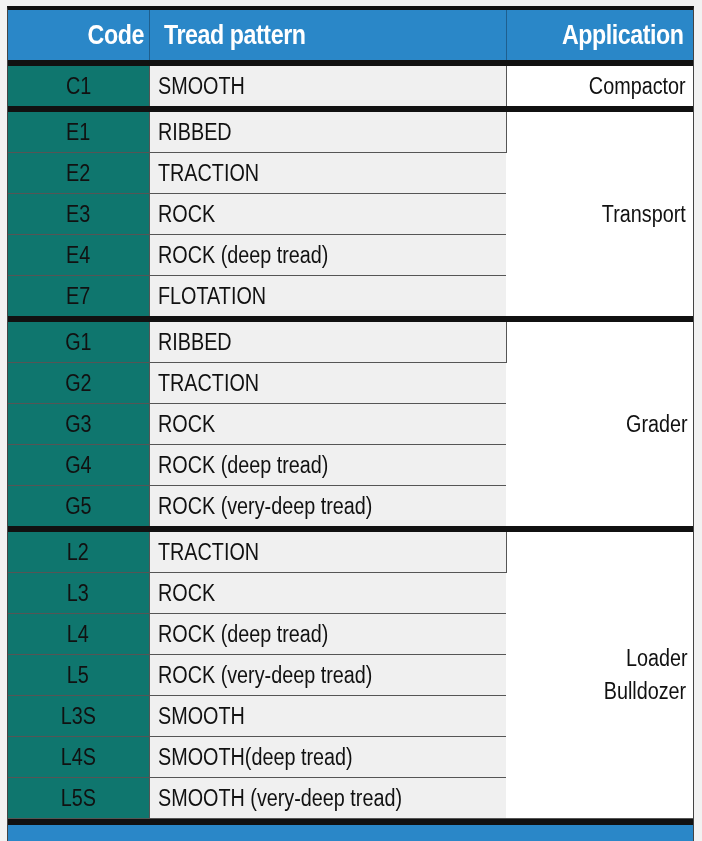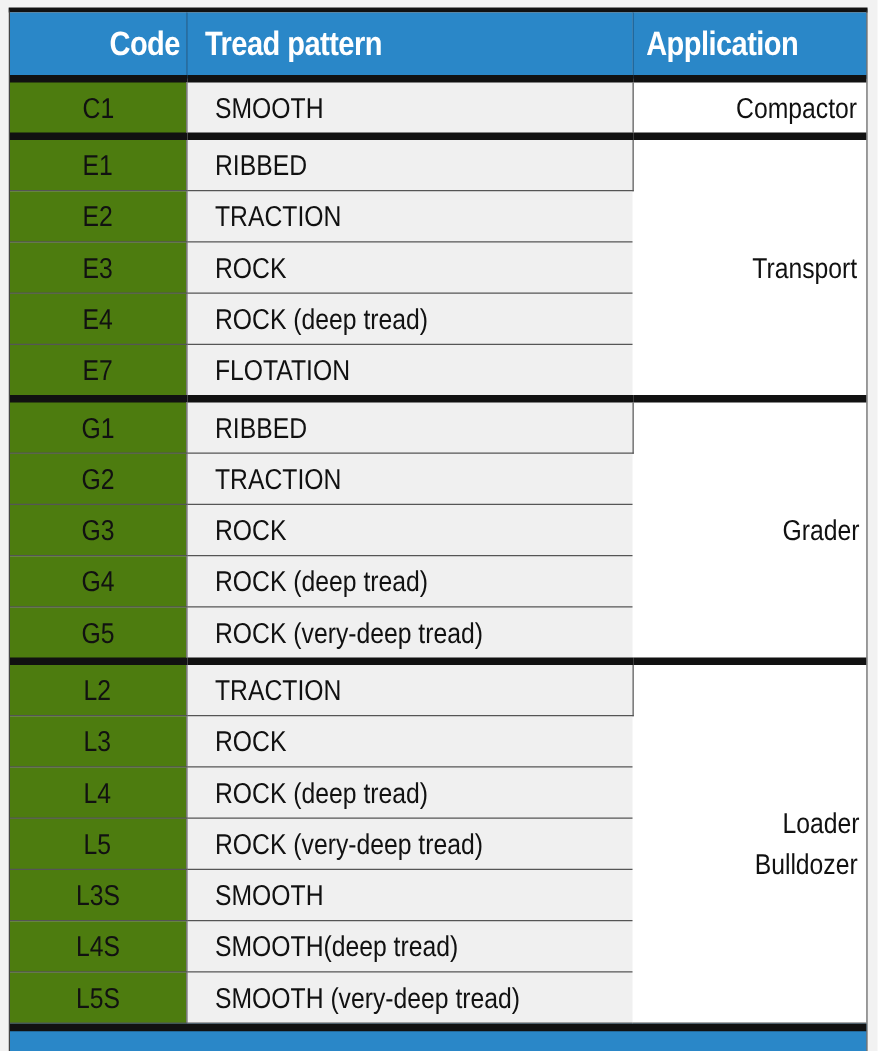--- a/index.html
+++ b/index.html
@@ -34,33 +34,33 @@
     font-size: 27px;
     height: 50px;
     padding: 0;
     border-right: 1px solid #1e5f8e;
     letter-spacing: -0.5px;
     font-stretch: condensed;
   }
   thead th:last-child { border-right: none; }
   thead th.th-code { text-align: right; }
   thead th.th-tread { text-align: left; padding-left: 14px; margin-left: 27px; }
-  thead th.th-app { text-align: left; }
+  thead th.th-app { text-align: right; }
   tbody td {
     height: 40px;
     padding: 0;
     font-size: 23px;
     color: #111;
     border-bottom: 1px solid #555;
     border-right: 1px solid #555;
     transform-origin: left;
   }
   tbody td:last-child { border-right: none; }
-  td.code { text-align: center; background: #4d7c0f; }
-  td.tread { text-align: left; padding-left: 22px; background: #f0f0f0; }
+  td.code { text-align: center; background: #0f766e; }
+  td.tread { text-align: left; padding-left: 8px; background: #f0f0f0; }
   td.app { text-align: right; background: #fff; vertical-align: middle; line-height: 33px; }
   tr.group-start td { border-top: 6px solid #111; }
   .txt { display: inline-block; transform: scaleX(0.86); transform-origin: center; white-space: nowrap; }
   td.tread .txt, th.th-tread .txt { transform-origin: left center; }
   .footer-bar {
     height: 28px;
     background: #2a87c8;
     border-top: 6px solid #111;
   }
 </style>

